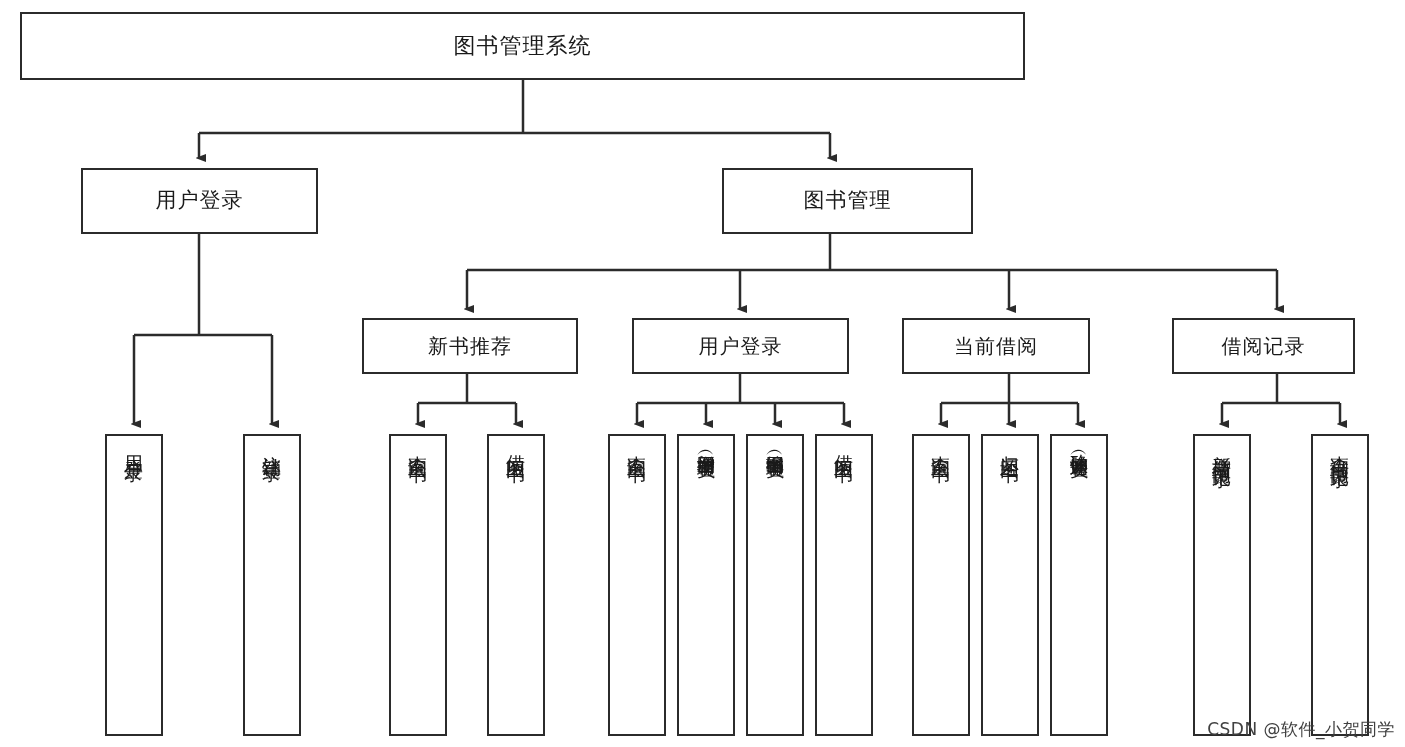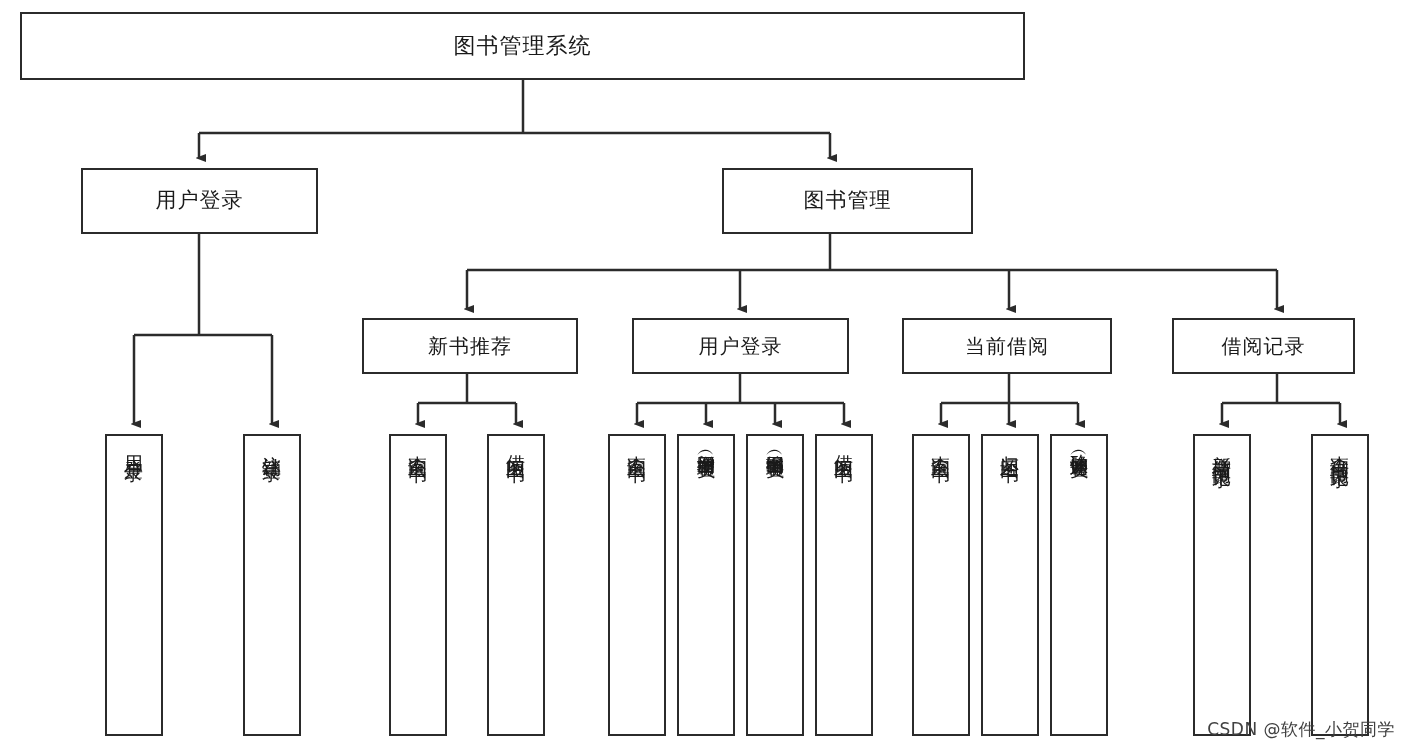--- a/index.html
+++ b/index.html
@@ -143,21 +143,21 @@
   <div class="node level1" style="left:722px; top:168px; width:251px; height:66px;">
     <span class="node-label">图书管理</span>
   </div>
 
   <div class="node level2" style="left:362px; top:318px; width:216px; height:56px;">
     <span class="node-label">新书推荐</span>
   </div>
   <div class="node level2" style="left:632px; top:318px; width:217px; height:56px;">
     <span class="node-label">用户登录</span>
   </div>
-  <div class="node level2" style="left:902px; top:318px; width:210px; height:56px;">
+  <div class="node level2" style="left:902px; top:318px; width:188px; height:56px;">
     <span class="node-label">当前借阅</span>
   </div>
   <div class="node level2" style="left:1172px; top:318px; width:183px; height:56px;">
     <span class="node-label">借阅记录</span>
   </div>
 
   <div class="node leaf" style="left:105px; top:434px; width:58px; height:302px;">
     <span class="node-label">用户登录</span>
   </div>
   <div class="node leaf" style="left:243px; top:434px; width:58px; height:302px;">

